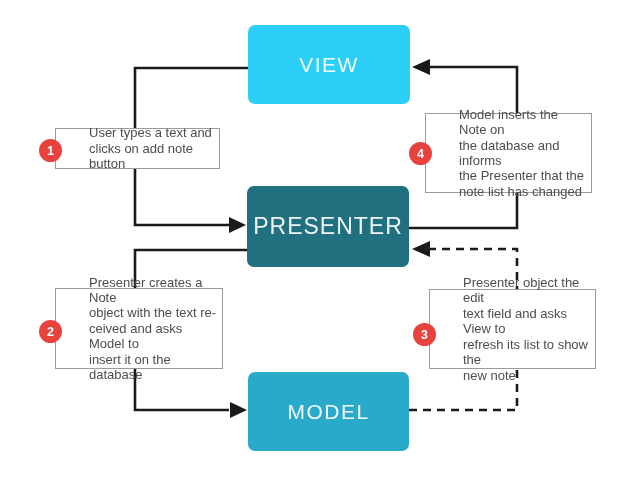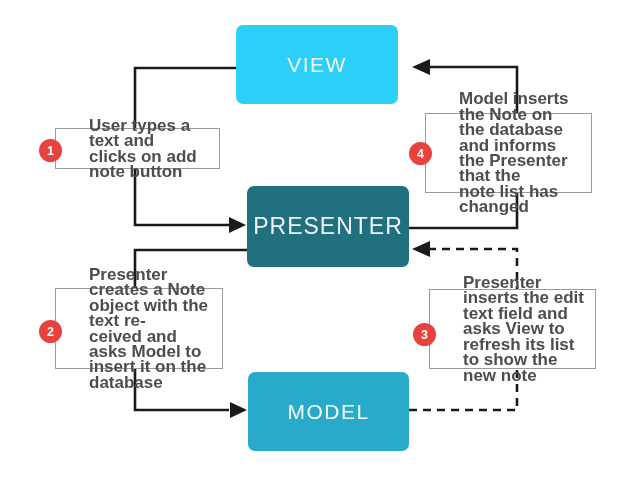--- a/index.html
+++ b/index.html
@@ -34,38 +34,37 @@
   }
   .node {
     position: absolute;
     border-radius: 7px;
     display: flex;
     align-items: center;
     justify-content: center;
     color: rgba(255,255,255,0.93);
     font-weight: 300;
   }
-  .node-view      { left: 236px; top: 25px;  width: 162px; height: 79px; font-size: 21px; letter-spacing: 1.5px; }
+  .node-view      { left: 248px; top: 25px;  width: 162px; height: 79px; font-size: 21px; letter-spacing: 1.5px; }
   .node-presenter { left: 247px; top: 186px; width: 162px; height: 81px; font-size: 23px; letter-spacing: 1px; }
   .node-model     { left: 248px; top: 372px; width: 161px; height: 79px; font-size: 21px; letter-spacing: 1.5px; }
   .note {
     position: absolute;
     background: #ffffff;
     border: 1.5px solid #9b9b9b;
     display: flex;
     align-items: center;
     box-sizing: border-box;
   }
   .note-text {
-    font-size: 17px;
+    font-size: 13px;
     line-height: 15.4px;
     color: #4d4d4d;
     white-space: pre-line;
     padding: 4px 4px 4px 33px;
-    font-weight: bold;
   }
   .note-1 { left: 55px;  top: 128px; width: 165px; height: 41px; }
   .note-2 { left: 55px;  top: 288px; width: 168px; height: 81px; }
   .note-3 { left: 429px; top: 289px; width: 167px; height: 80px; }
   .note-4 { left: 425px; top: 113px; width: 167px; height: 80px; }
   .badge {
     position: absolute;
     width: 23px;
     height: 23px;
     border-radius: 50%;
@@ -112,21 +111,21 @@
   <div class="note note-2" style="border-color: rgb(155, 155, 155); background-color: rgb(255, 255, 255);">
     <span class="badge" style="background-color: rgb(231, 66, 62); color: rgb(255, 255, 255);">2</span>
     <div class="note-text" style="color: rgb(77, 77, 77);">Presenter creates a Note
 object with the text re-
 ceived and asks Model to
 insert it on the database</div>
   </div>
 
   <div class="note note-3" style="border-color: rgb(155, 155, 155); background-color: rgb(255, 255, 255);">
     <span class="badge" style="background-color: rgb(231, 66, 62); color: rgb(255, 255, 255);">3</span>
-    <div class="note-text" style="color: rgb(77, 77, 77);">Presenter inserts the edit
+    <div class="note-text" style="color: rgb(77, 77, 77);">Presenter object the edit
 text field and asks View to
 refresh its list to show the
 new note</div>
   </div>
 
   <div class="note note-4" style="border-color: rgb(155, 155, 155); background-color: rgb(255, 255, 255);">
     <span class="badge" style="background-color: rgb(231, 66, 62); color: rgb(255, 255, 255);">4</span>
     <div class="note-text" style="color: rgb(77, 77, 77);">Model inserts the Note on
 the database and informs
 the Presenter that the

